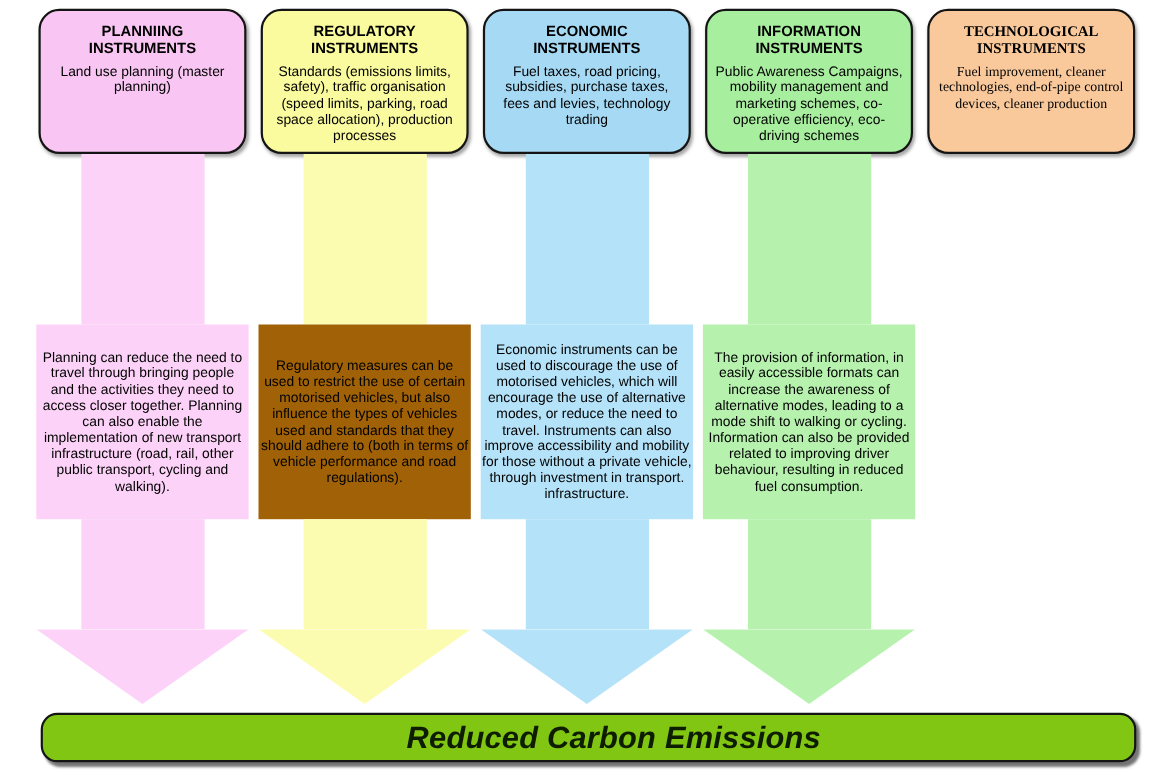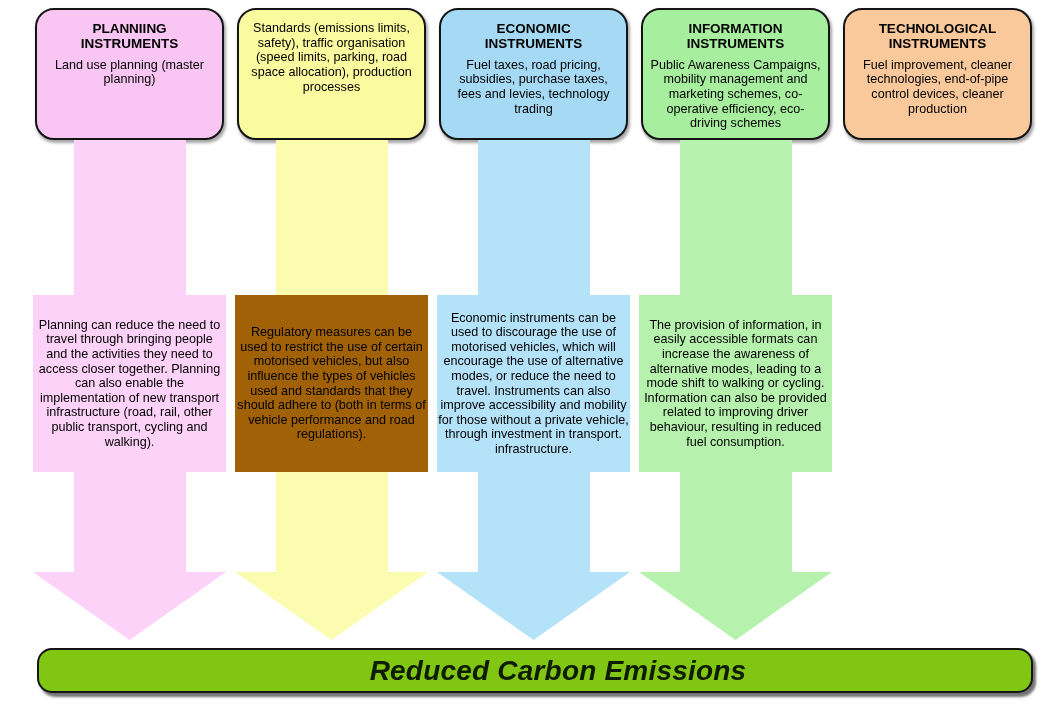--- a/index.html
+++ b/index.html
@@ -71,20 +71,21 @@
         <div class="desc-block" style="background-color: rgb(253, 210, 248);">
           <div class="desc-text">Planning can reduce the need to travel through bringing people and the activities they need to access closer together. Planning can also enable the implementation of new transport infrastructure (road, rail, other public transport, cycling and walking).</div>
         </div>
         <div class="shaft-bottom" style="background-color: rgb(253, 210, 248);"></div>
         <div class="arrowhead" style="background-color: rgb(253, 210, 248);"></div>
       </div>
     </div>
 
     <div class="column">
       <div class="box" style="background-color: rgb(250, 250, 158);">
+        <div class="box-title">REGULATORY INSTRUMENTS</div>
         <div class="box-subtitle">Standards (emissions limits, safety), traffic organisation (speed limits, parking, road space allocation), production processes</div>
       </div>
       <div class="arrow">
         <div class="shaft-top" style="background-color: rgb(252, 252, 176);"></div>
         <div class="desc-block" style="background-color: #a16207;">
           <div class="desc-text">Regulatory measures can be used to restrict the use of certain motorised vehicles, but also influence the types of vehicles used and standards that they should adhere to (both in terms of vehicle performance and road regulations).</div>
         </div>
         <div class="shaft-bottom" style="background-color: rgb(252, 252, 176);"></div>
         <div class="arrowhead" style="background-color: rgb(252, 252, 176);"></div>
       </div>
@@ -114,21 +115,21 @@
         <div class="shaft-top" style="background-color: rgb(182, 242, 174);"></div>
         <div class="desc-block" style="background-color: rgb(182, 242, 174);">
           <div class="desc-text">The provision of information, in easily accessible formats can increase the awareness of alternative modes, leading to a mode shift to walking or cycling. Information can also be provided related to improving driver behaviour, resulting in reduced fuel consumption.</div>
         </div>
         <div class="shaft-bottom" style="background-color: rgb(182, 242, 174);"></div>
         <div class="arrowhead" style="background-color: rgb(182, 242, 174);"></div>
       </div>
     </div>
 
     <div class="column">
-      <div class="box" style="background-color: rgb(249, 201, 156);">
+      <div class="box" style="background-color: rgb(249, 201, 156); font-family: Liberation Serif, serif;">
         <div class="box-title">TECHNOLOGICAL INSTRUMENTS</div>
         <div class="box-subtitle">Fuel improvement, cleaner technologies, end-of-pipe control devices, cleaner production</div>
       </div>
     </div>
 
   </div>
 
   <div class="banner" style="background-color: rgb(128, 198, 19); border-color: rgb(20, 20, 20); padding-left: 46px;">
     <span class="banner-text" style="color: rgb(14, 28, 0);">Reduced Carbon Emissions</span>
   </div>

